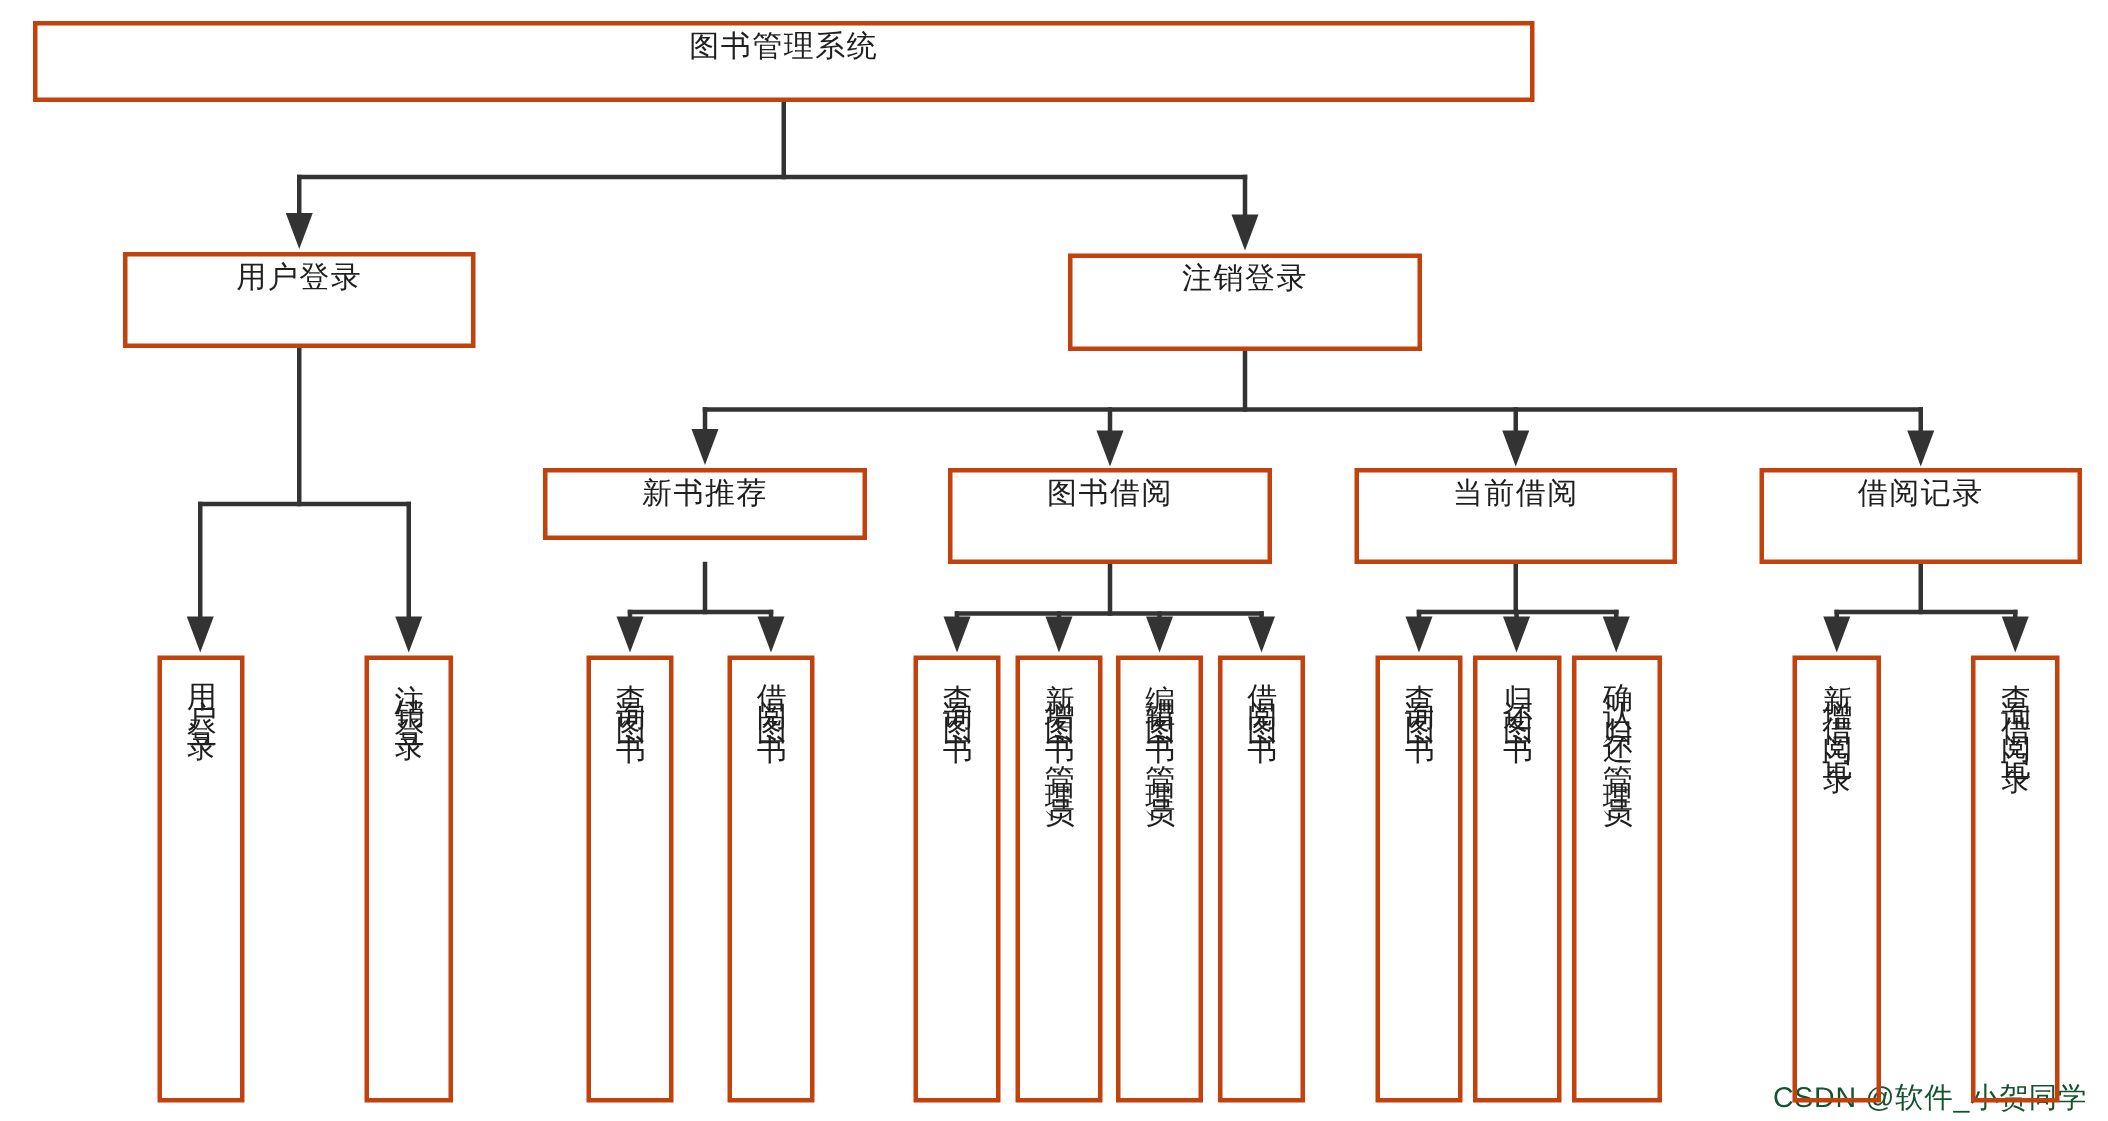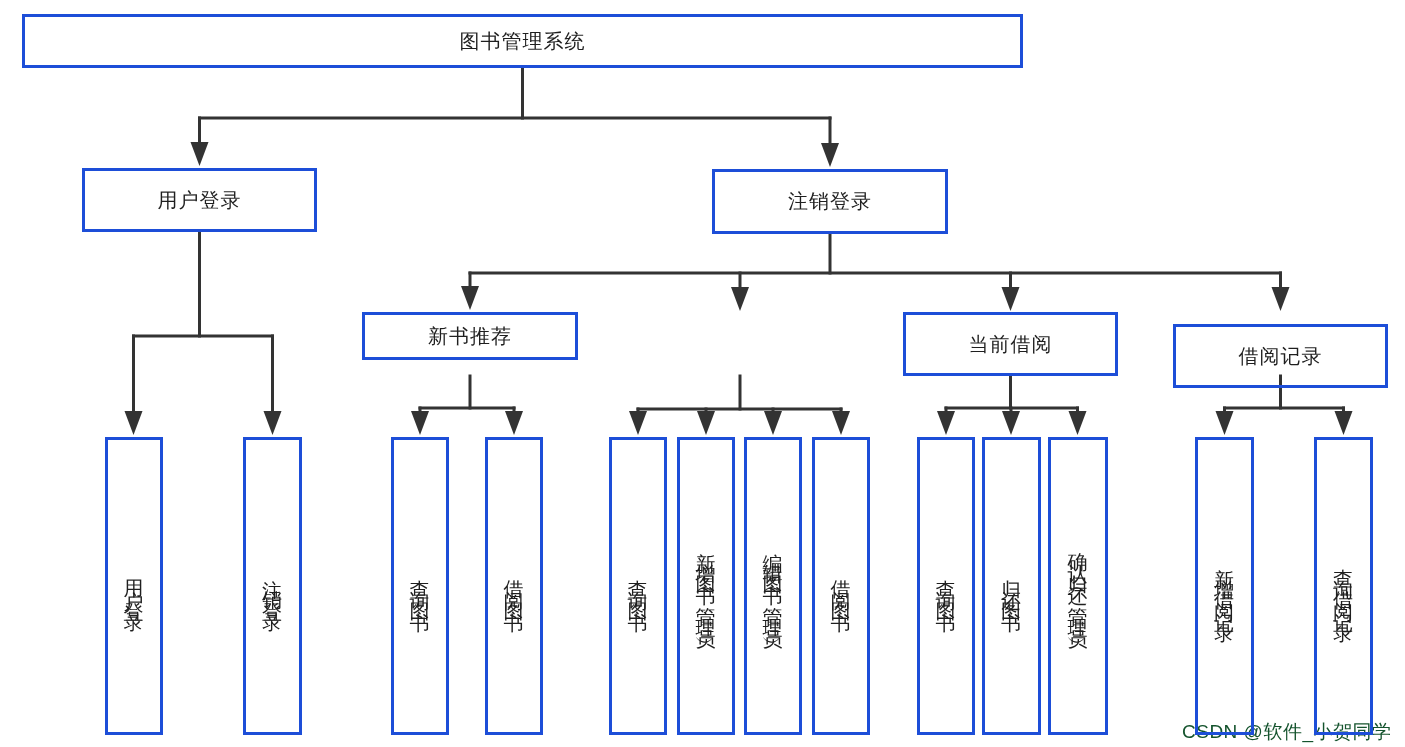--- a/index.html
+++ b/index.html
@@ -7,24 +7,24 @@
     position: relative;
     width: 1405px;
     height: 747px;
     background: #ffffff;
     overflow: hidden;
     font-family: "Liberation Sans", sans-serif;
   }
   .hnode, .vnode {
     position: absolute;
     box-sizing: border-box;
-    border: 3px solid #1d4ed8;
+    border: 3px solid #c2410c;
     background: transparent;
     display: flex;
-    align-items: center;
+    align-items: flex-start;
     justify-content: center;
     z-index: 2;
   }
   .hlabel {
     font-size: 20px;
     color: #1f1f1f;
     letter-spacing: 1px;
     white-space: nowrap;
   }
   .vnode { top: 437px; height: 298px; }
@@ -133,24 +133,27 @@
   <div class="hnode" style="left:82px; top:168px; width:235px; height:64px;">
     <span class="hlabel">用户登录</span>
   </div>
   <div class="hnode" style="left:712px; top:169px; width:236px; height:65px;">
     <span class="hlabel">注销登录</span>
   </div>
 
   <div class="hnode" style="left:362px; top:312px; width:216px; height:48px;">
     <span class="hlabel">新书推荐</span>
   </div>
+  <div class="hnode" style="left:632px; top:312px; width:216px; height:64px;">
+    <span class="hlabel">图书借阅</span>
+  </div>
   <div class="hnode" style="left:903px; top:312px; width:215px; height:64px;">
     <span class="hlabel">当前借阅</span>
   </div>
-  <div class="hnode" style="left:1173px; top:324px; width:215px; height:64px;">
+  <div class="hnode" style="left:1173px; top:312px; width:215px; height:64px;">
     <span class="hlabel">借阅记录</span>
   </div>
 
   <div class="vnode" style="left:105px; width:58px;">
     <span class="vlabel">用户登录</span>
   </div>
   <div class="vnode" style="left:243px; width:59px;">
     <span class="vlabel">注销登录</span>
   </div>
 

